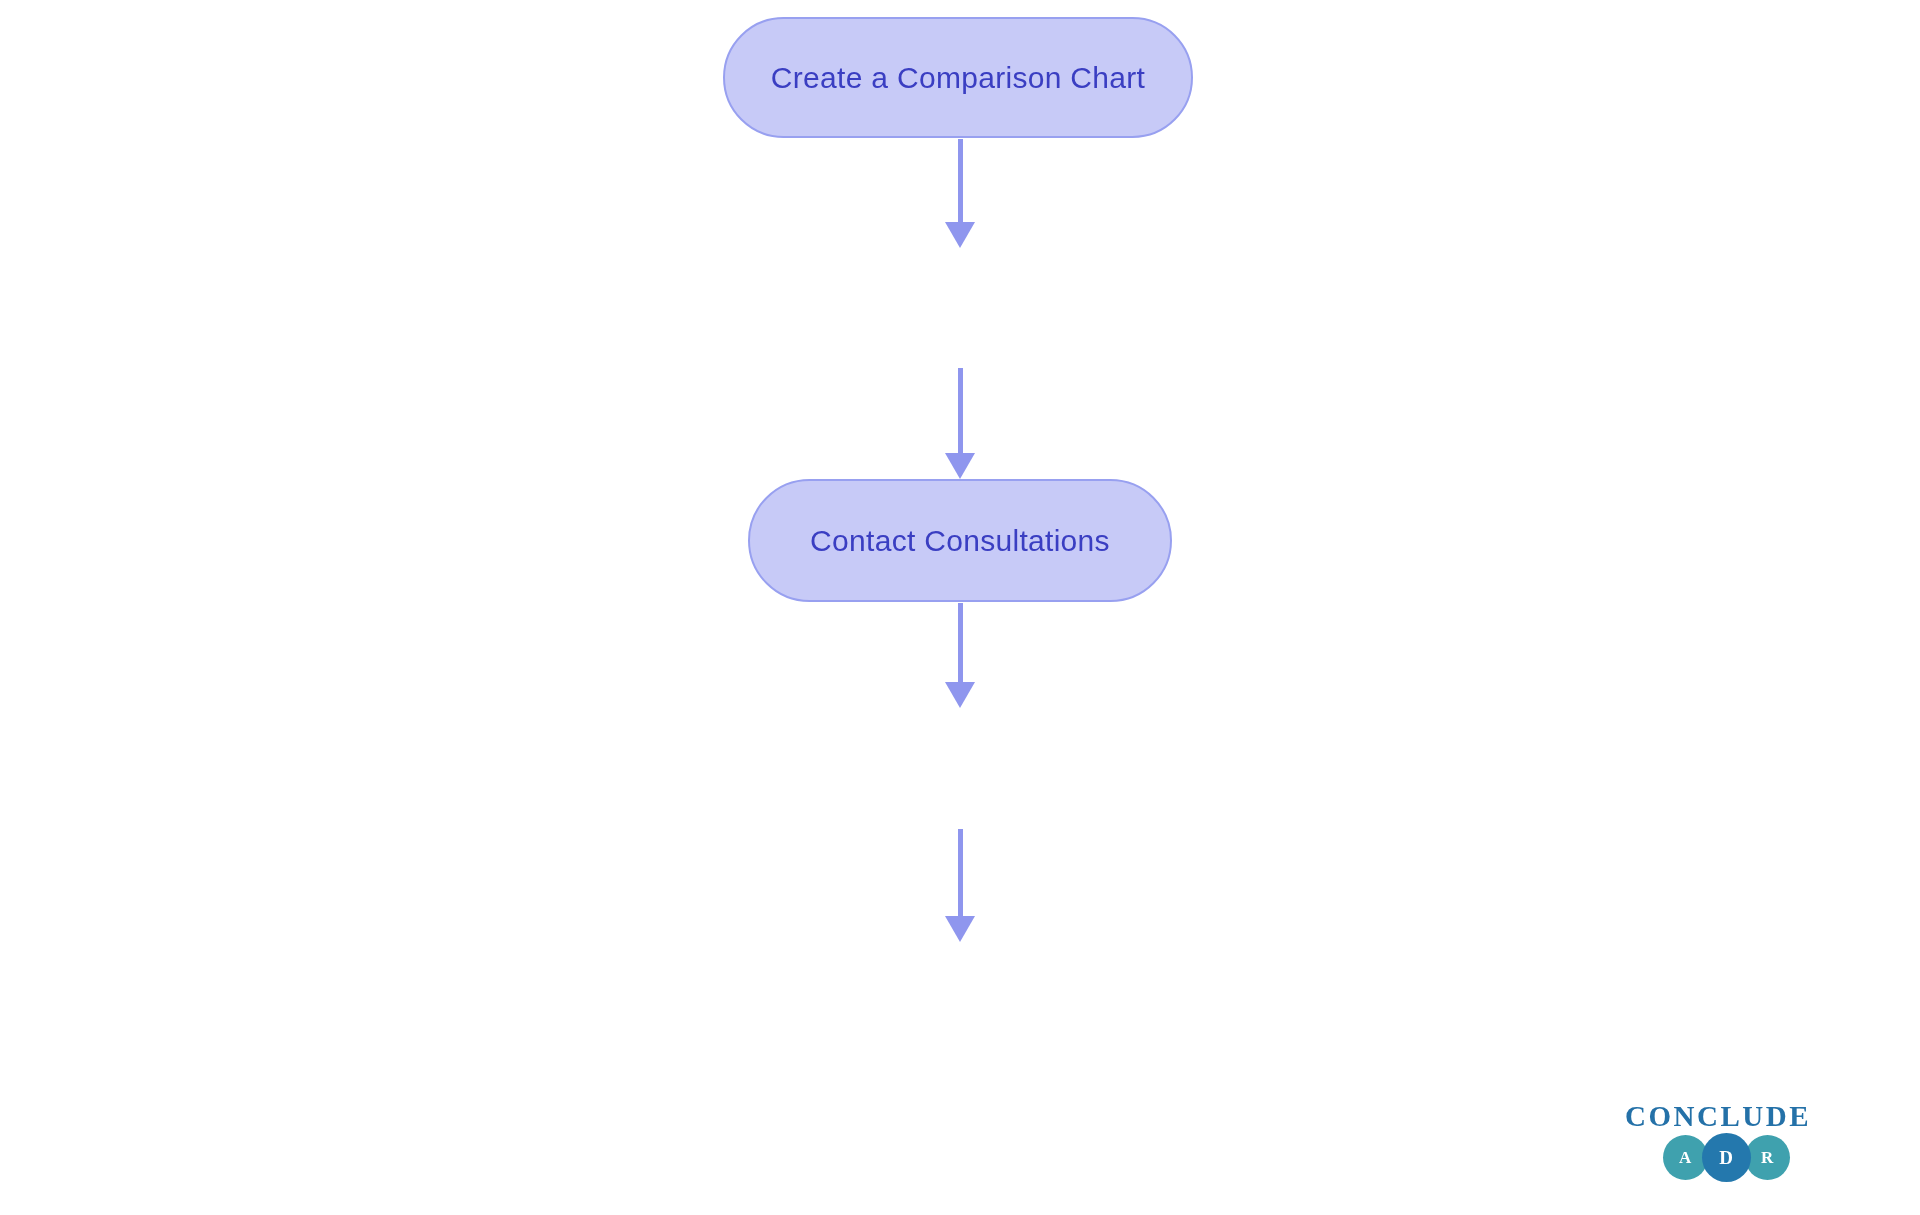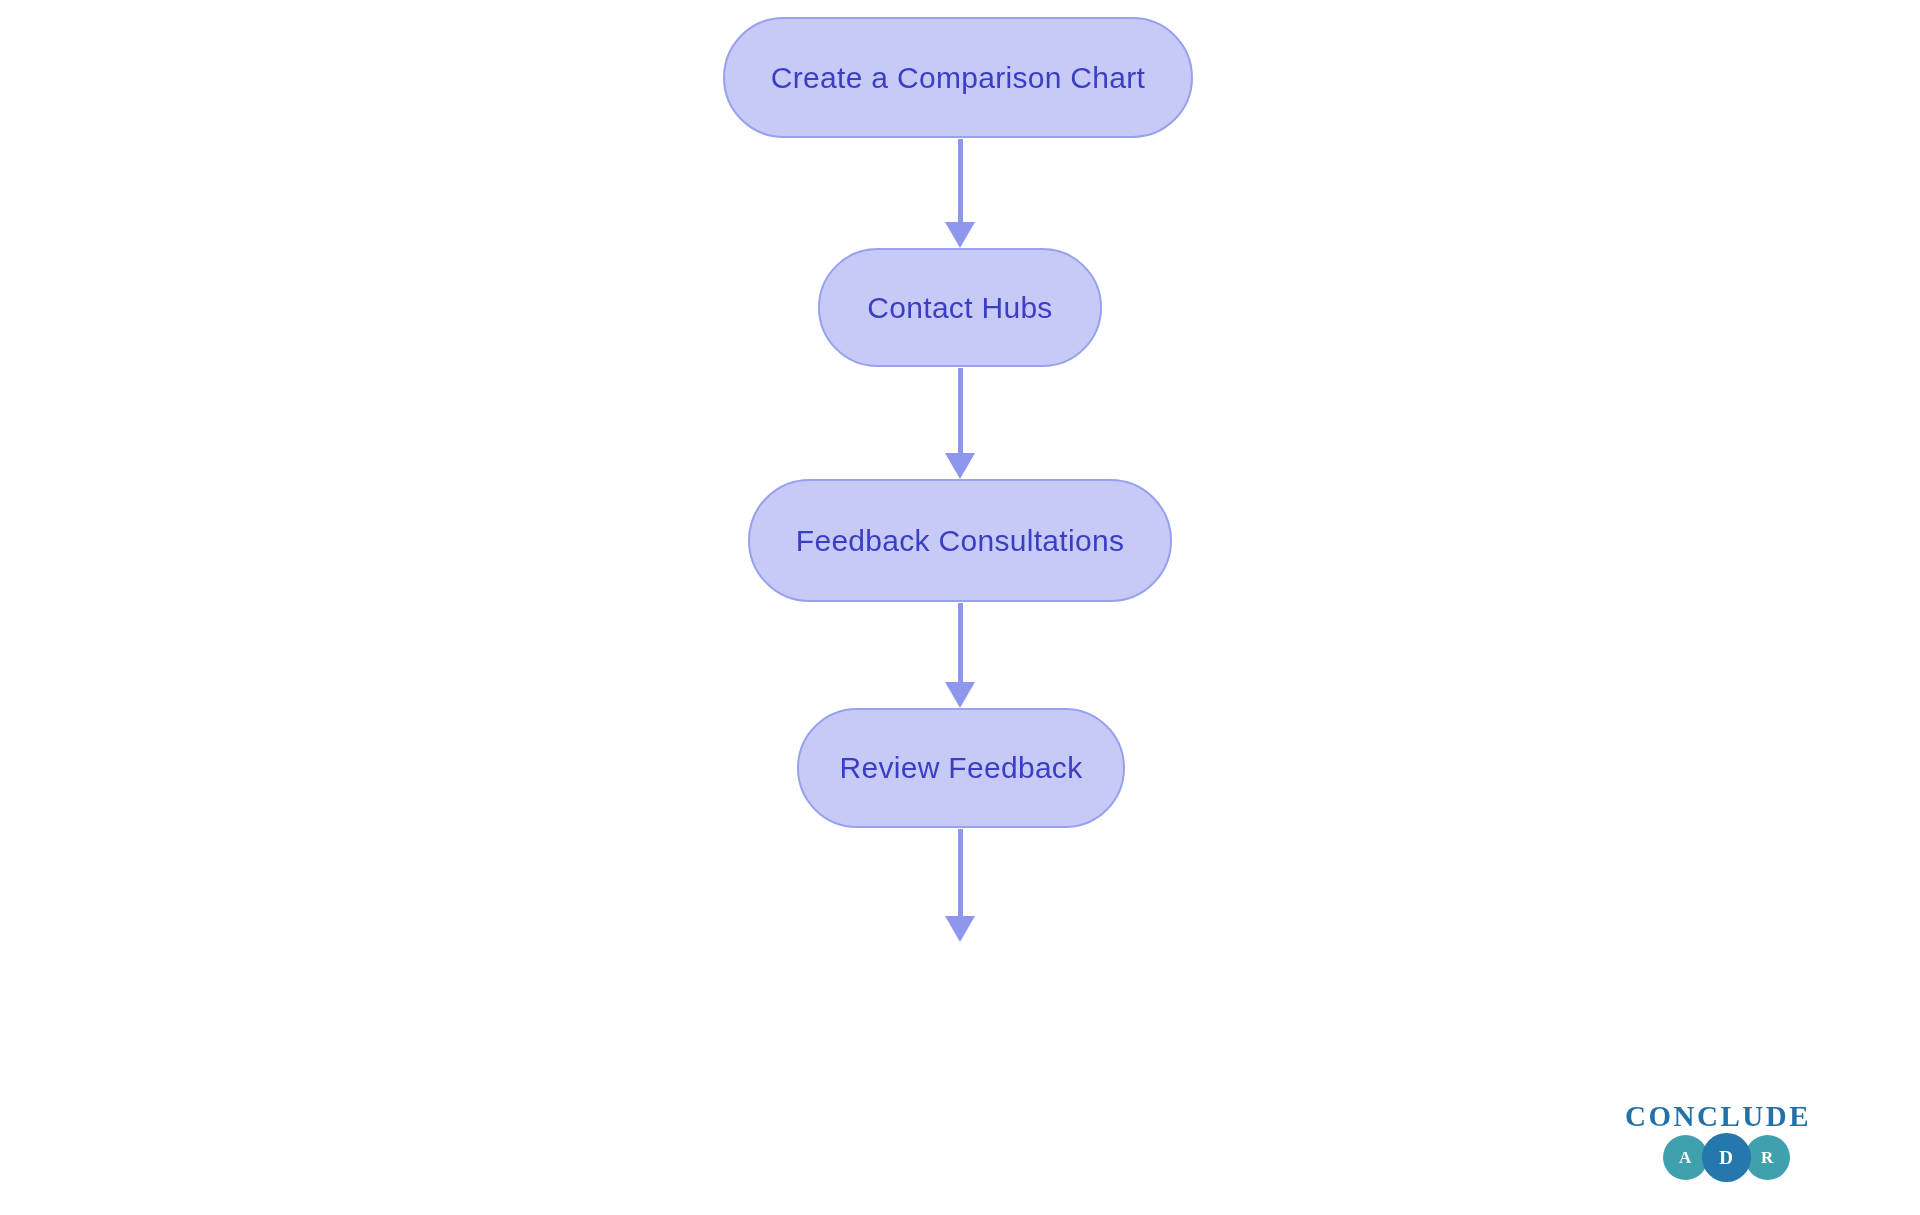--- a/index.html
+++ b/index.html
@@ -108,41 +108,35 @@
 
   <div class="node n1">
     <span>Create a Comparison Chart</span>
   </div>
 
   <div class="arrow a1">
     <div class="line"></div>
     <div class="head"></div>
   </div>
 
-  <div class="node n2">
-    <span>Contact Hubs</span>
-  </div>
 
   <div class="arrow a2">
     <div class="line"></div>
     <div class="head"></div>
   </div>
 
   <div class="node n3">
-    <span>Feedback Consultations</span>
+    <span>Contact Consultations</span>
   </div>
 
   <div class="arrow a3">
     <div class="line"></div>
     <div class="head"></div>
   </div>
 
-  <div class="node n4">
-    <span>Review Feedback</span>
-  </div>
 
   <div class="arrow a4">
     <div class="line"></div>
     <div class="head"></div>
   </div>
 
 
   <div class="brand">
     <span class="wordmark">CONCLUDE</span>
     <span class="badges">

